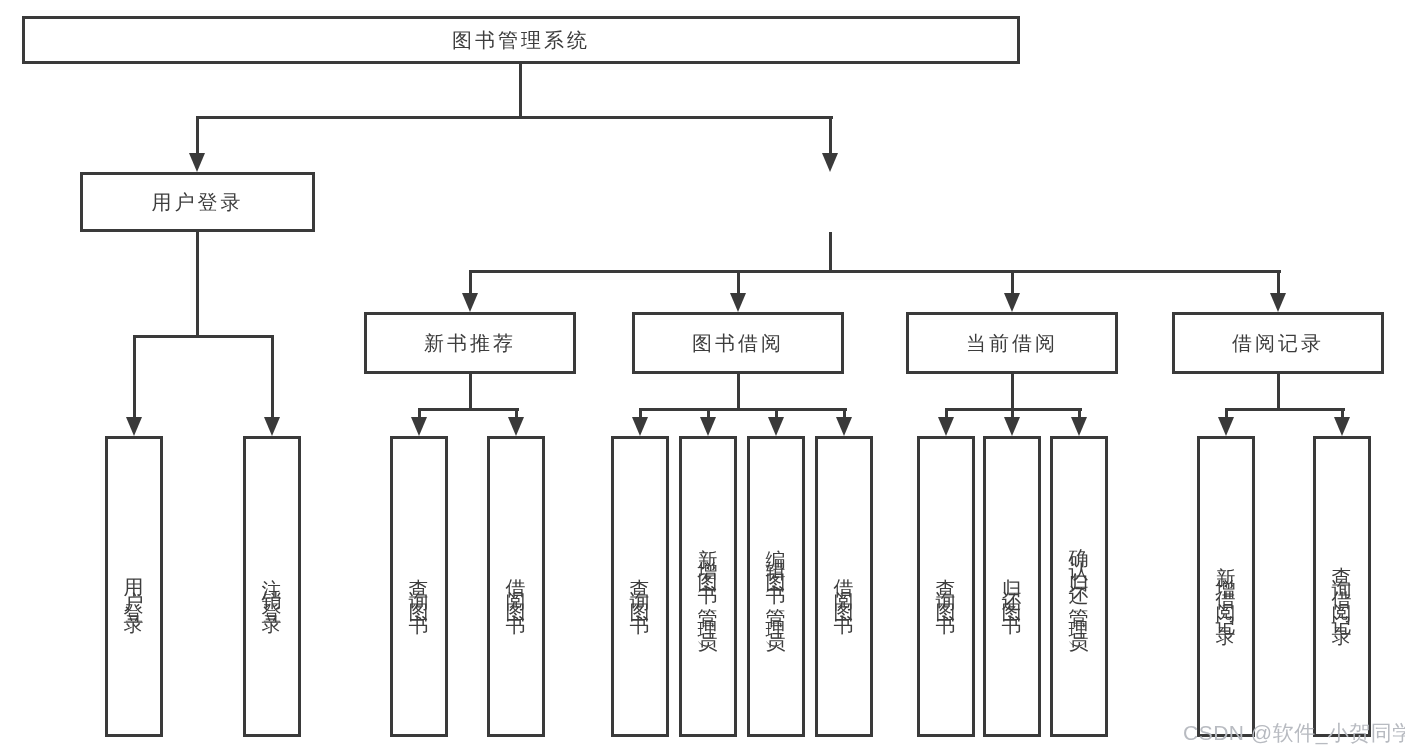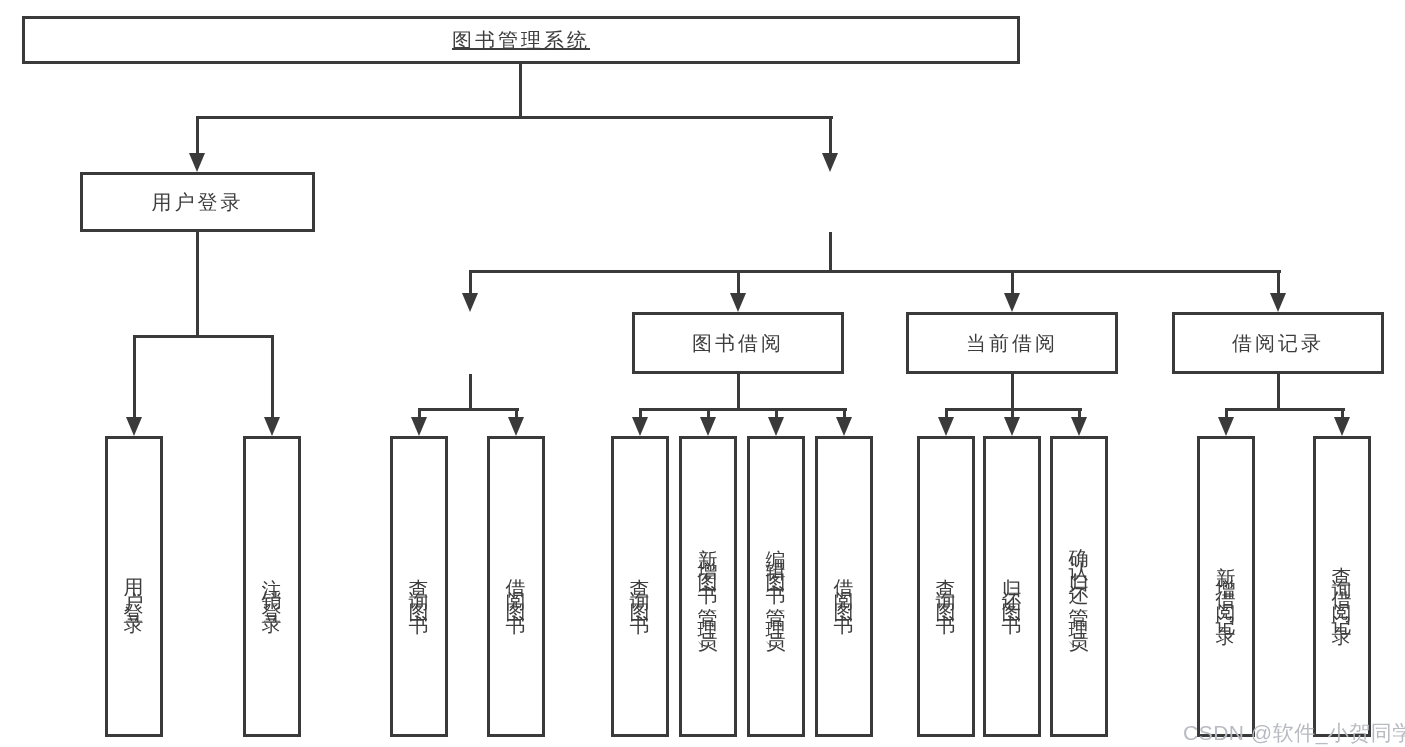--- a/index.html
+++ b/index.html
@@ -6,21 +6,21 @@
   .canvas{
     position:relative;width:1405px;height:747px;background:#ffffff;
     font-family:"Liberation Sans","DejaVu Sans",sans-serif;overflow:hidden;
   }
   .box{
     position:absolute;box-sizing:border-box;background:#ffffff;
     border:3px solid #3a3a3a;display:flex;align-items:center;justify-content:center;
     color:#3d3d3d;z-index:2;
   }
   .hbox{font-size:20px;letter-spacing:3px;white-space:nowrap;}
-  .root{left:22px;top:16px;width:998px;height:48px;text-decoration:underline;}
+  .root{left:22px;top:16px;width:998px;height:48px;}
   .l2{height:60px;width:235px;top:172px;}
   .l3{height:62px;width:212px;top:312px;}
   .leaf{width:58px;height:301px;top:436px;}
   .vtext{
     writing-mode:vertical-rl;font-size:20px;letter-spacing:12px;
     line-height:1.1;color:#3d3d3d;white-space:nowrap;
   }
   .vl{position:absolute;width:3px;background:#3a3a3a;z-index:1;}
   .hl{position:absolute;height:3px;background:#3a3a3a;z-index:1;}
   .ar{
@@ -35,20 +35,21 @@
 </style>
 </head>
 <body>
 
 <div class="canvas">
 
   <div class="box hbox root">图书管理系统</div>
 
   <div class="box hbox l2" style="left:80px">用户登录</div>
 
+  <div class="box hbox l3" style="left:364px">新书推荐</div>
   <div class="box hbox l3" style="left:632px">图书借阅</div>
   <div class="box hbox l3" style="left:1172px">借阅记录</div>
   <div class="box hbox l3" style="left:906px">当前借阅</div>
 
   <div class="box leaf" style="left:105px">
       <span class="vtext">用户登录</span>
     </div>
   <div class="box leaf" style="left:243px">
       <span class="vtext">注销登录</span>
     </div>

